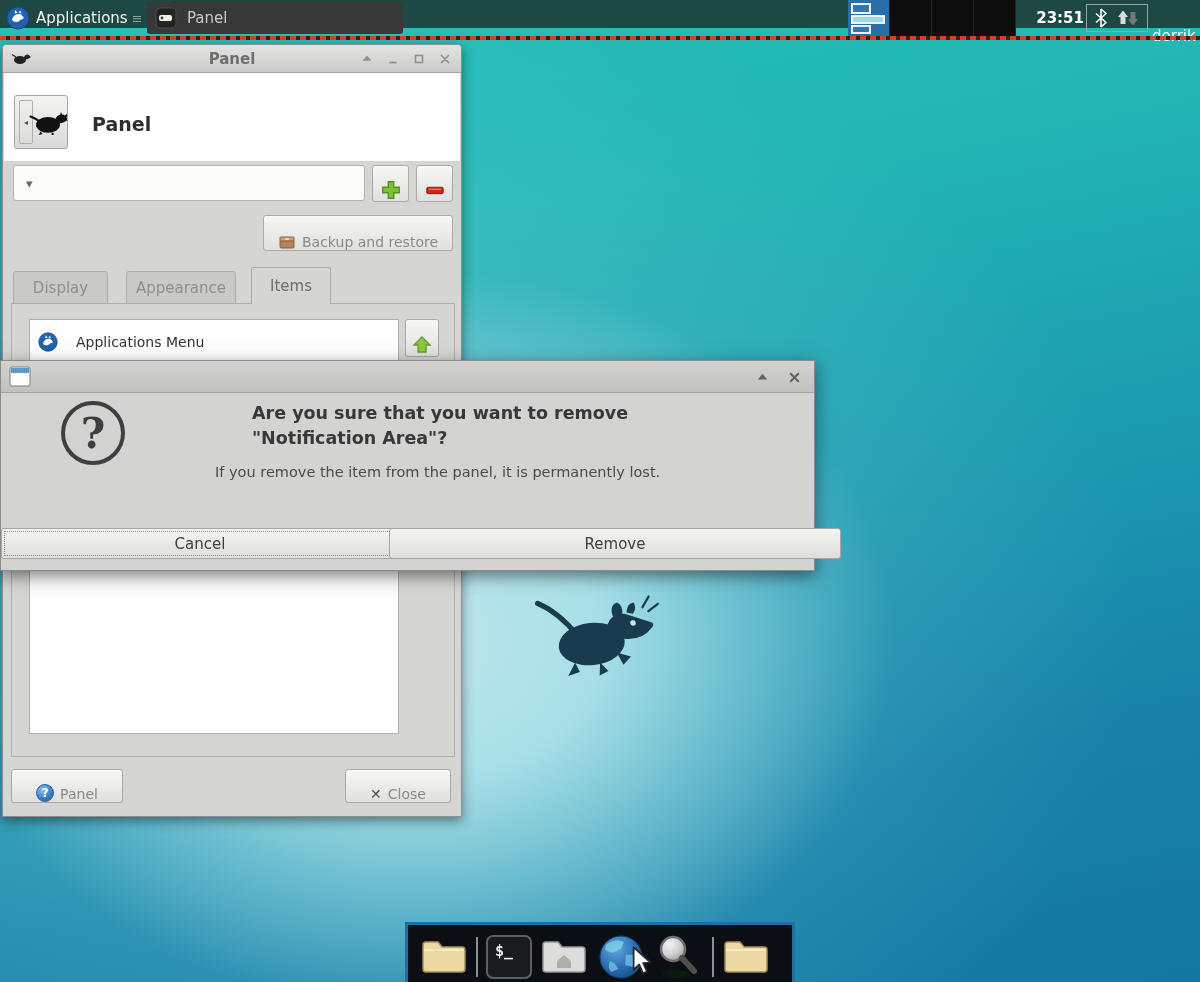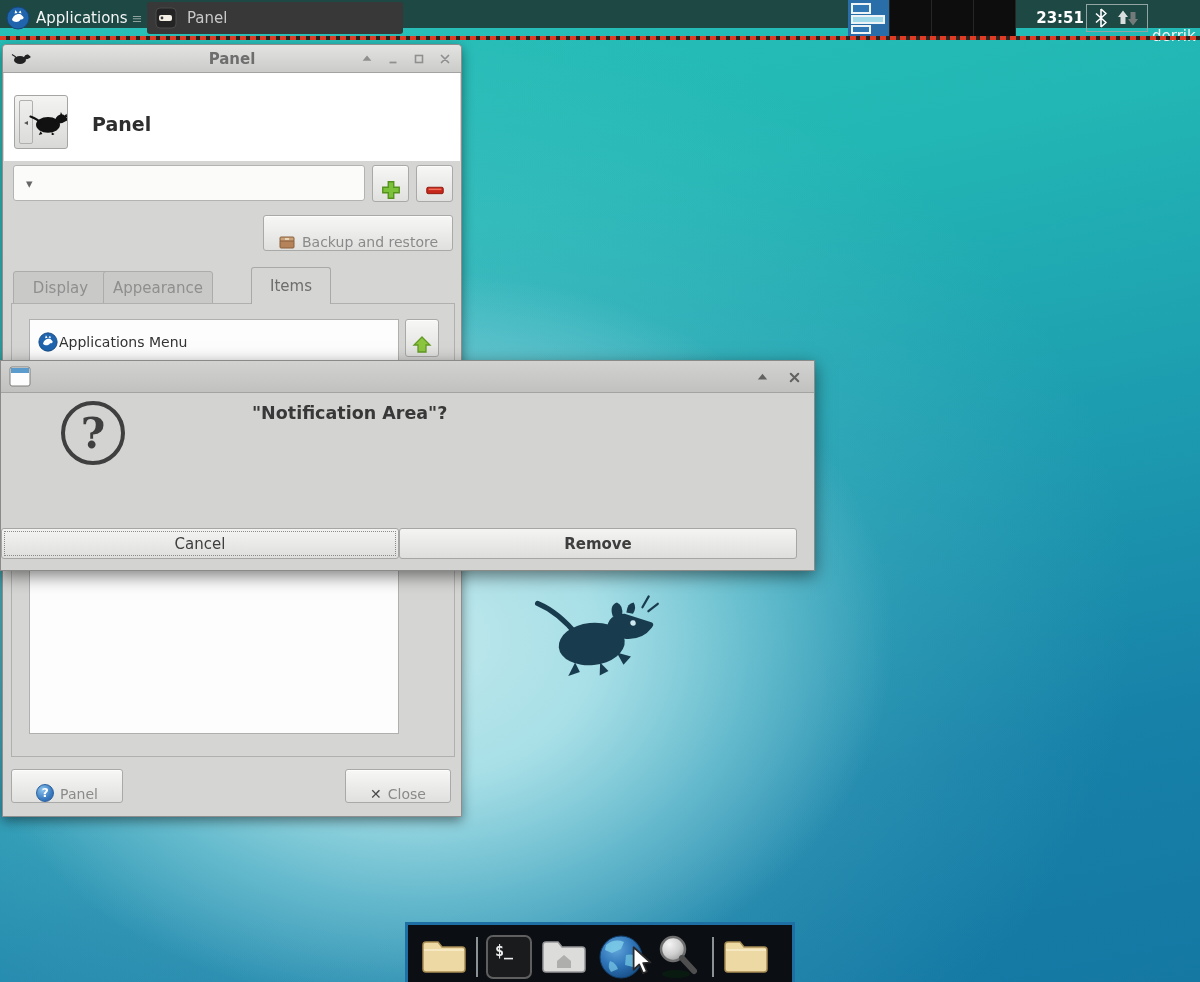--- a/index.html
+++ b/index.html
@@ -63,21 +63,21 @@
   .combo-text { color:#7d7d7d; font-size:15px; flex:1; }
   .combo-arrow { color:#666; font-size:13px; }
   .sq-btn { position:absolute; top:120px; width:37px; height:37px; }
   .backup-btn { position:absolute; left:260px; top:170px; width:190px; height:36px; }
   .tab { position:absolute; font-size:15px; display:flex; align-items:center; justify-content:center; }
   .tab.inactive { top:226px; height:33px; background:#c9c9c7; border:1px solid #acacaa; color:#8f8f8f; border-radius:3px 3px 0 0; }
   .tab.active { top:222px; height:37px; background:#d5d5d3; border:1px solid #a9a9a7; border-bottom:none; color:#6d6d6d;
     border-radius:3px 3px 0 0; z-index:2; }
   .tab-frame { position:absolute; left:8px; top:258px; width:444px; height:454px; border:1px solid #b0b0ae; }
   .items-list { position:absolute; left:26px; top:274px; width:370px; height:415px; background:#fdfdfd; border:1px solid #b0b0ae; overflow:hidden; }
-  .list-row { height:43px; display:flex; align-items:center; gap:1px; padding:0 8px; }
+  .list-row { height:43px; display:flex; align-items:center; gap:18px; padding:0 8px; }
   .list-row-label { font-size:14px; color:#333; }
   .list-row-selected { height:32px; background:#3d7fc4; }
   .list-up-btn { position:absolute; left:402px; top:274px; width:34px; height:38px; }
   .pw-help { position:absolute; left:8px; top:724px; width:112px; height:34px; }
   .pw-close { position:absolute; left:342px; top:724px; width:106px; height:34px; }
   .help-badge { width:18px; height:18px; border-radius:50%; color:#fff; font-size:12px; font-weight:bold;
     background:radial-gradient(circle at 35% 30%, #8cc4ee, #3a7bc0 60%, #2a5f9e); border:1px solid #2a5f9e;
     display:flex; align-items:center; justify-content:center; }
   .close-x { color:#4a4a4a; font-size:14px; }
 
@@ -91,21 +91,21 @@
   .dlg-tb-btn { width:24px; height:24px; display:flex; align-items:center; justify-content:center; color:#606060; }
   .q-icon { position:absolute; left:60px; top:40px; width:64px; height:64px; border:4px solid #3f3f3f; border-radius:50%;
     display:flex; align-items:center; justify-content:center;
     font-family:"DejaVu Serif",serif; font-size:42px; font-weight:bold; color:#3f3f3f; }
   .dlg-heading { position:absolute; left:251px; top:40px; font-size:17.5px; font-weight:bold; color:#383838; line-height:25px; }
   .dlg-body { position:absolute; left:214px; top:103px; font-size:14.5px; color:#4b4b4b; }
   .dlg-btn { position:absolute; top:167px; height:31px; font-size:15px; color:#3e3e3e;
     background:linear-gradient(#f4f4f3,#dededc); border:1px solid #a6a6a4; border-radius:3px;
     display:flex; align-items:center; justify-content:center; }
   .dlg-cancel { left:0; width:398px; outline:1px dotted #8a8a8a; outline-offset:-4px; }
-  .dlg-remove { left:398px; width:398px;font-weight:bold; }
+  .dlg-remove { left:388px; width:452px; }
 
   
   .dock { position:absolute; left:405px; top:922px; width:390px; height:60px; background:#0b0f13;
     border:3px solid #1e6fa3; border-bottom:none; z-index:5;
     display:flex; align-items:center; gap:8px; padding:6px 12px 0 12px; }
   .dock-sep { width:2px; height:40px; background:#8a9296; }
   .dock-icon { display:flex; align-items:center; justify-content:center; }
   .term-icon { position:relative; width:46px; height:44px; background:#191b1d; border:2px solid #5f5f5f; border-radius:7px; }
   .term-text { position:absolute; left:7px; top:5px; color:#ededed; font-family:"DejaVu Sans Mono",monospace; font-size:15px; font-weight:bold; }
 
@@ -246,21 +246,21 @@
         <rect x="2" y="6" width="14" height="8" rx="1" fill="#b5835a" stroke="#8a5f3c"></rect>
         <rect x="2" y="3" width="14" height="4" rx="1" fill="#caa27a" stroke="#8a5f3c"></rect>
         <rect x="7" y="4" width="4" height="2" fill="#e8d4b8"></rect>
       </svg>
       <span>Backup and restore</span>
     </div>
 
     <div class="tab inactive" style="left:10px;width:95px">
       <span>Display</span>
     </div>
-    <div class="tab inactive" style="left:100px;width:110px">
+    <div class="tab inactive" style="left:123px;width:110px">
       <span>Appearance</span>
     </div>
     <div class="tab active" style="left:248px;width:80px">
       <span>Items</span>
     </div>
 
     <div class="tab-frame"></div>
 
     <div class="items-list">
       <div class="list-row">
@@ -306,22 +306,24 @@
         <span class="dlg-tb-btn">
           <svg width="15" height="15" viewBox="0 0 16 16">
               <path d="M4,4 L12,12 M12,4 L4,12" stroke="#626262" stroke-width="2.2" stroke-linecap="round"></path>
             </svg>
         </span>
       </div>
     </div>
 
     <div class="q-icon">?</div>
     <div class="dlg-heading">
+      <div>Are you sure that you want to remove</div>
       <div>"Notification Area"?</div>
     </div>
+    <div class="dlg-body">If you remove the item from the panel, it is permanently lost.</div>
 
     <div class="dlg-btn dlg-cancel">
       <span>Cancel</span>
     </div>
     <div class="dlg-btn dlg-remove">
       <span>Remove</span>
     </div>
   </div>
 
   <div class="dock">

